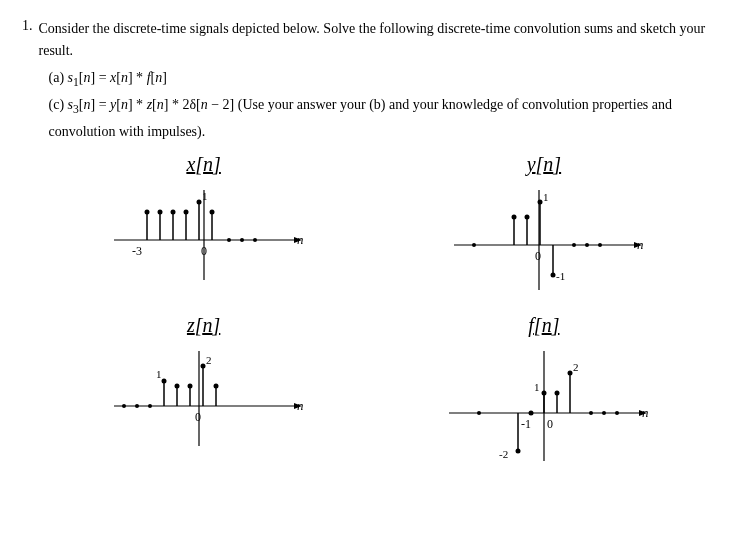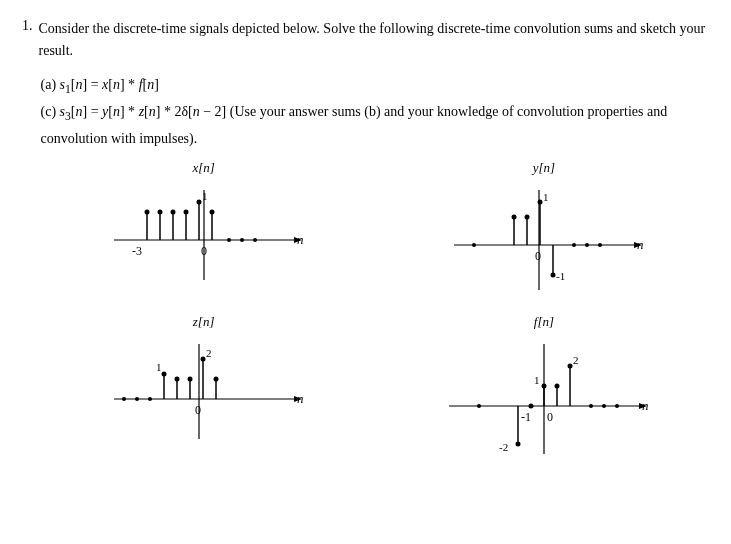--- a/index.html
+++ b/index.html
@@ -7,50 +7,51 @@
       background: #fff;
       font-family: "Times New Roman", Times, serif;
       font-size: 14px;
       width: 731px;
       min-height: 544px;
       padding: 18px 22px;
       color: #000;
     }
     .problem-text {
       line-height: 1.55;
-      margin-bottom: 12px;
+      margin-bottom: 5px;
     }
     .problem-number {
       display: flex;
       gap: 6px;
     }
     .problem-body {
       flex: 1;
     }
     .part {
-      margin-left: 2px;
+      margin-left: 10px;
       line-height: 1.7;
     }
     .graphs-container {
       display: grid;
       grid-template-columns: 1fr 1fr;
       grid-template-rows: auto auto;
       gap: 10px 30px;
       margin-top: 10px;
       padding: 0 10px;
     }
     .graph-panel {
       display: flex;
       flex-direction: column;
       align-items: center;
     }
     .graph-title {
       font-style: italic;
-      font-size: 13px;
+      font-size: 20px;
       margin-bottom: 4px;
+      text-decoration: underline;
     }
     .graph-area {
       position: relative;
     }
     svg {
       overflow: visible;
     }
   </style>
 </head>
 <body>
@@ -58,21 +59,21 @@
 <div class="problem-number">
   <span>1.</span>
   <div class="problem-body">
     <div class="problem-text">Consider the discrete-time signals depicted below. Solve the following discrete-time convolution sums and sketch your result.</div>
     <div class="part">
       <span>(a) </span>
       <span><i>s</i><sub>1</sub>[<i>n</i>] = <i>x</i>[<i>n</i>] * <i>f</i>[<i>n</i>]</span>
     </div>
     <div class="part">
       <span>(c) </span>
-      <span><i>s</i><sub>3</sub>[<i>n</i>] = <i>y</i>[<i>n</i>] * <i>z</i>[<i>n</i>] * 2δ[<i>n</i> − 2]  (Use your answer <span>sums</span> (b) and your knowledge of convolution properties and convolution with impulses).</span>
+      <span><i>s</i><sub>3</sub>[<i>n</i>] = <i>y</i>[<i>n</i>] * <i>z</i>[<i>n</i>] * 2δ[<i>n</i> − 2]  (Use your answer <span>your</span> (b) and your knowledge of convolution properties and convolution with impulses).</span>
     </div>
 
     <div class="graphs-container">
 
       <div class="graph-panel">
         <div class="graph-title"><i>x</i>[<i>n</i>]</div>
         <div class="graph-area">
           <svg width="200" height="110" viewBox="0 0 200 110">
 
             <line x1="10" y1="60" x2="190" y2="60" stroke="black" stroke-width="1.2"></line>

